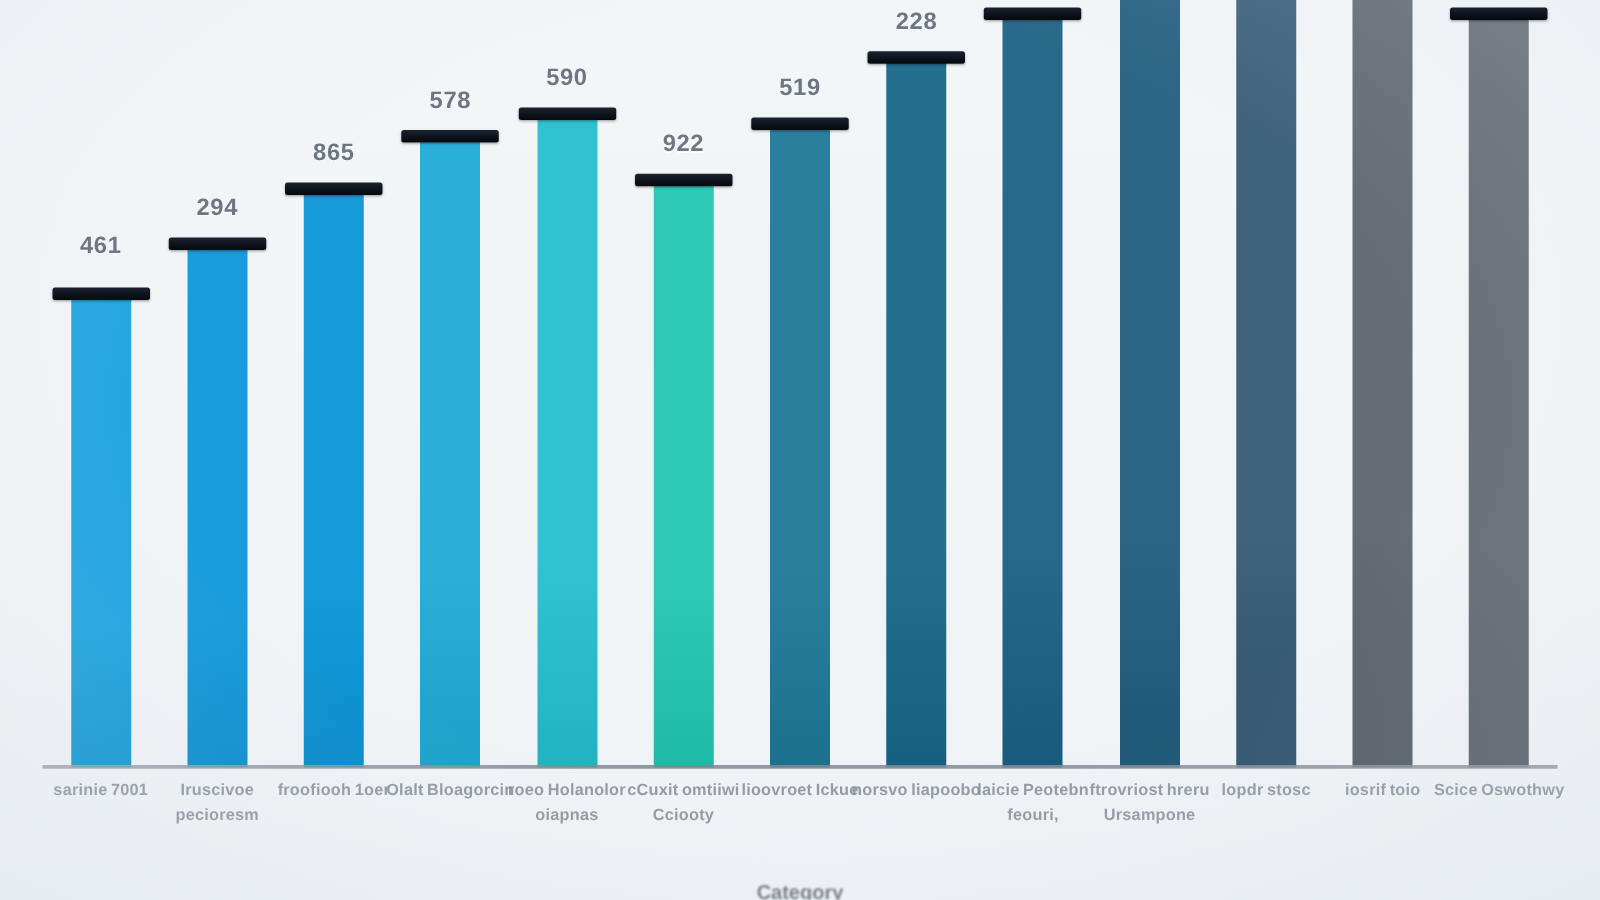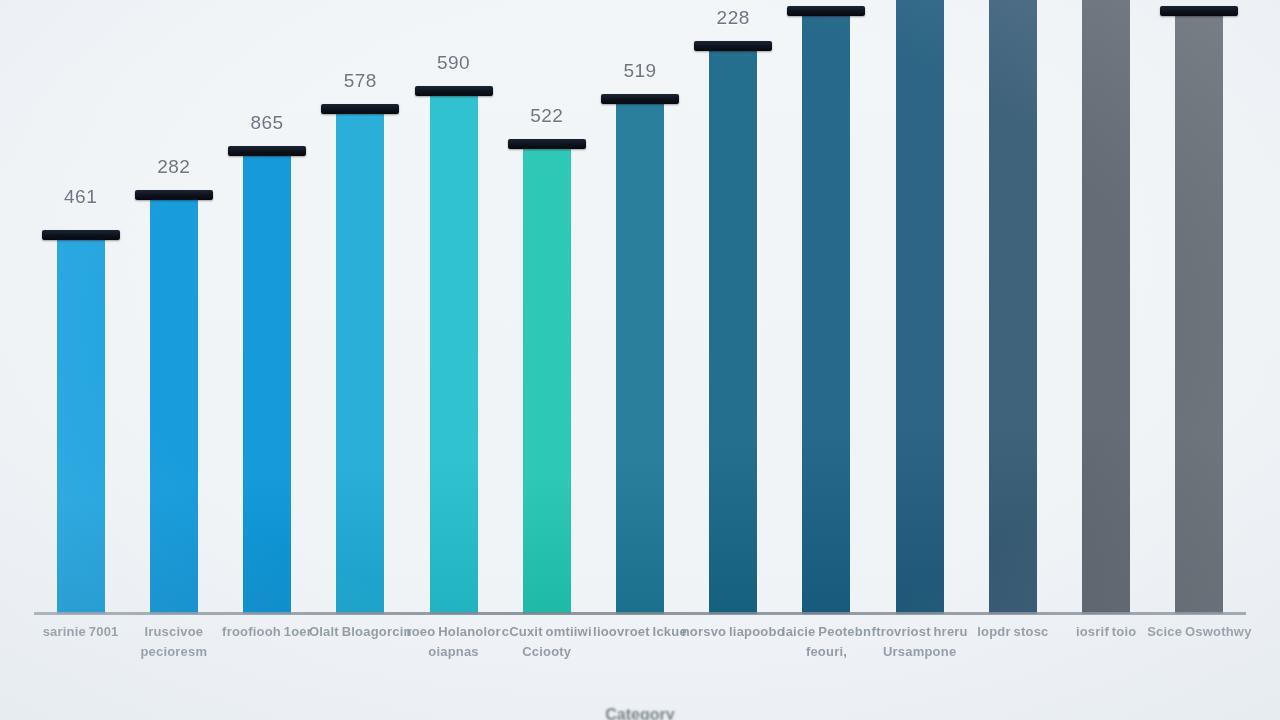--- a/index.html
+++ b/index.html
@@ -46,21 +46,21 @@
     border-radius:2px;
     box-shadow:0 1px 2px rgba(0,0,0,0.35);
     z-index:3;
   }
 
   .bar-value{
     position:absolute;
     left:50%;
     transform:translateX(-50%);
     font-size:19px;
-    font-weight:400;
+    font-weight:700;
     color:#6d7681;
     letter-spacing:0.5px;
     white-space:nowrap;
     text-shadow:0 1px 0 rgba(255,255,255,0.75);
     z-index:4;
     filter:blur(0.35px);
   }
 
   
   .axis-line{
@@ -121,41 +121,41 @@
 
   <div class="plot" id="plot-area">
       <div class="bar-col" style="left: 34px; width: 93.2308px; height: 612px;">
         <div class="bar-body" style="width: 48px; height: 376px; background: linear-gradient(rgb(34, 165, 224) 0%, rgb(34, 165, 224) 70%, rgb(19, 150, 209) 100%);"></div>
         <div class="bar-cap" style="width: 78px; top: 228px;"></div>
         <div class="bar-value" style="top: 184px;">461</div>
       </div>
       <div class="bar-col" style="left: 127.231px; width: 93.2308px; height: 612px;">
         <div class="bar-body" style="width: 48px; height: 416px; background: linear-gradient(rgb(24, 156, 220) 0%, rgb(24, 156, 220) 70%, rgb(9, 141, 205) 100%);"></div>
         <div class="bar-cap" style="width: 78px; top: 188px;"></div>
-        <div class="bar-value" style="top: 154px;">282</div>
+        <div class="bar-value" style="top: 154px;">294</div>
       </div>
       <div class="bar-col" style="left: 220.462px; width: 93.2308px; height: 612px;">
         <div class="bar-body" style="width: 48px; height: 460px; background: linear-gradient(rgb(22, 154, 217) 0%, rgb(22, 154, 217) 70%, rgb(7, 139, 202) 100%);"></div>
         <div class="bar-cap" style="width: 78px; top: 144px;"></div>
         <div class="bar-value" style="top: 110px;">865</div>
       </div>
       <div class="bar-col" style="left: 313.692px; width: 93.2308px; height: 612px;">
         <div class="bar-body" style="width: 48px; height: 502px; background: linear-gradient(rgb(42, 176, 216) 0%, rgb(42, 176, 216) 70%, rgb(27, 161, 201) 100%);"></div>
         <div class="bar-cap" style="width: 78px; top: 102px;"></div>
         <div class="bar-value" style="top: 68px;">578</div>
       </div>
       <div class="bar-col" style="left: 406.923px; width: 93.2308px; height: 612px;">
         <div class="bar-body" style="width: 48px; height: 520px; background: linear-gradient(rgb(49, 194, 207) 0%, rgb(49, 194, 207) 70%, rgb(34, 179, 192) 100%);"></div>
         <div class="bar-cap" style="width: 78px; top: 84px;"></div>
         <div class="bar-value" style="top: 50px;">590</div>
       </div>
       <div class="bar-col" style="left: 500.154px; width: 93.2308px; height: 612px;">
         <div class="bar-body" style="width: 48px; height: 467px; background: linear-gradient(rgb(46, 201, 182) 0%, rgb(46, 201, 182) 70%, rgb(31, 186, 167) 100%);"></div>
         <div class="bar-cap" style="width: 78px; top: 137px;"></div>
-        <div class="bar-value" style="top: 103px;">522</div>
+        <div class="bar-value" style="top: 103px;">922</div>
       </div>
       <div class="bar-col" style="left: 593.385px; width: 93.2308px; height: 612px;">
         <div class="bar-body" style="width: 48px; height: 512px; background: linear-gradient(rgb(42, 127, 156) 0%, rgb(42, 127, 156) 70%, rgb(27, 112, 141) 100%);"></div>
         <div class="bar-cap" style="width: 78px; top: 92px;"></div>
         <div class="bar-value" style="top: 58px;">519</div>
       </div>
       <div class="bar-col" style="left: 686.615px; width: 93.2308px; height: 612px;">
         <div class="bar-body" style="width: 48px; height: 565px; background: linear-gradient(rgb(37, 111, 142) 0%, rgb(37, 111, 142) 70%, rgb(22, 96, 127) 100%);"></div>
         <div class="bar-cap" style="width: 78px; top: 39px;"></div>
         <div class="bar-value" style="top: 5px;">228</div>

